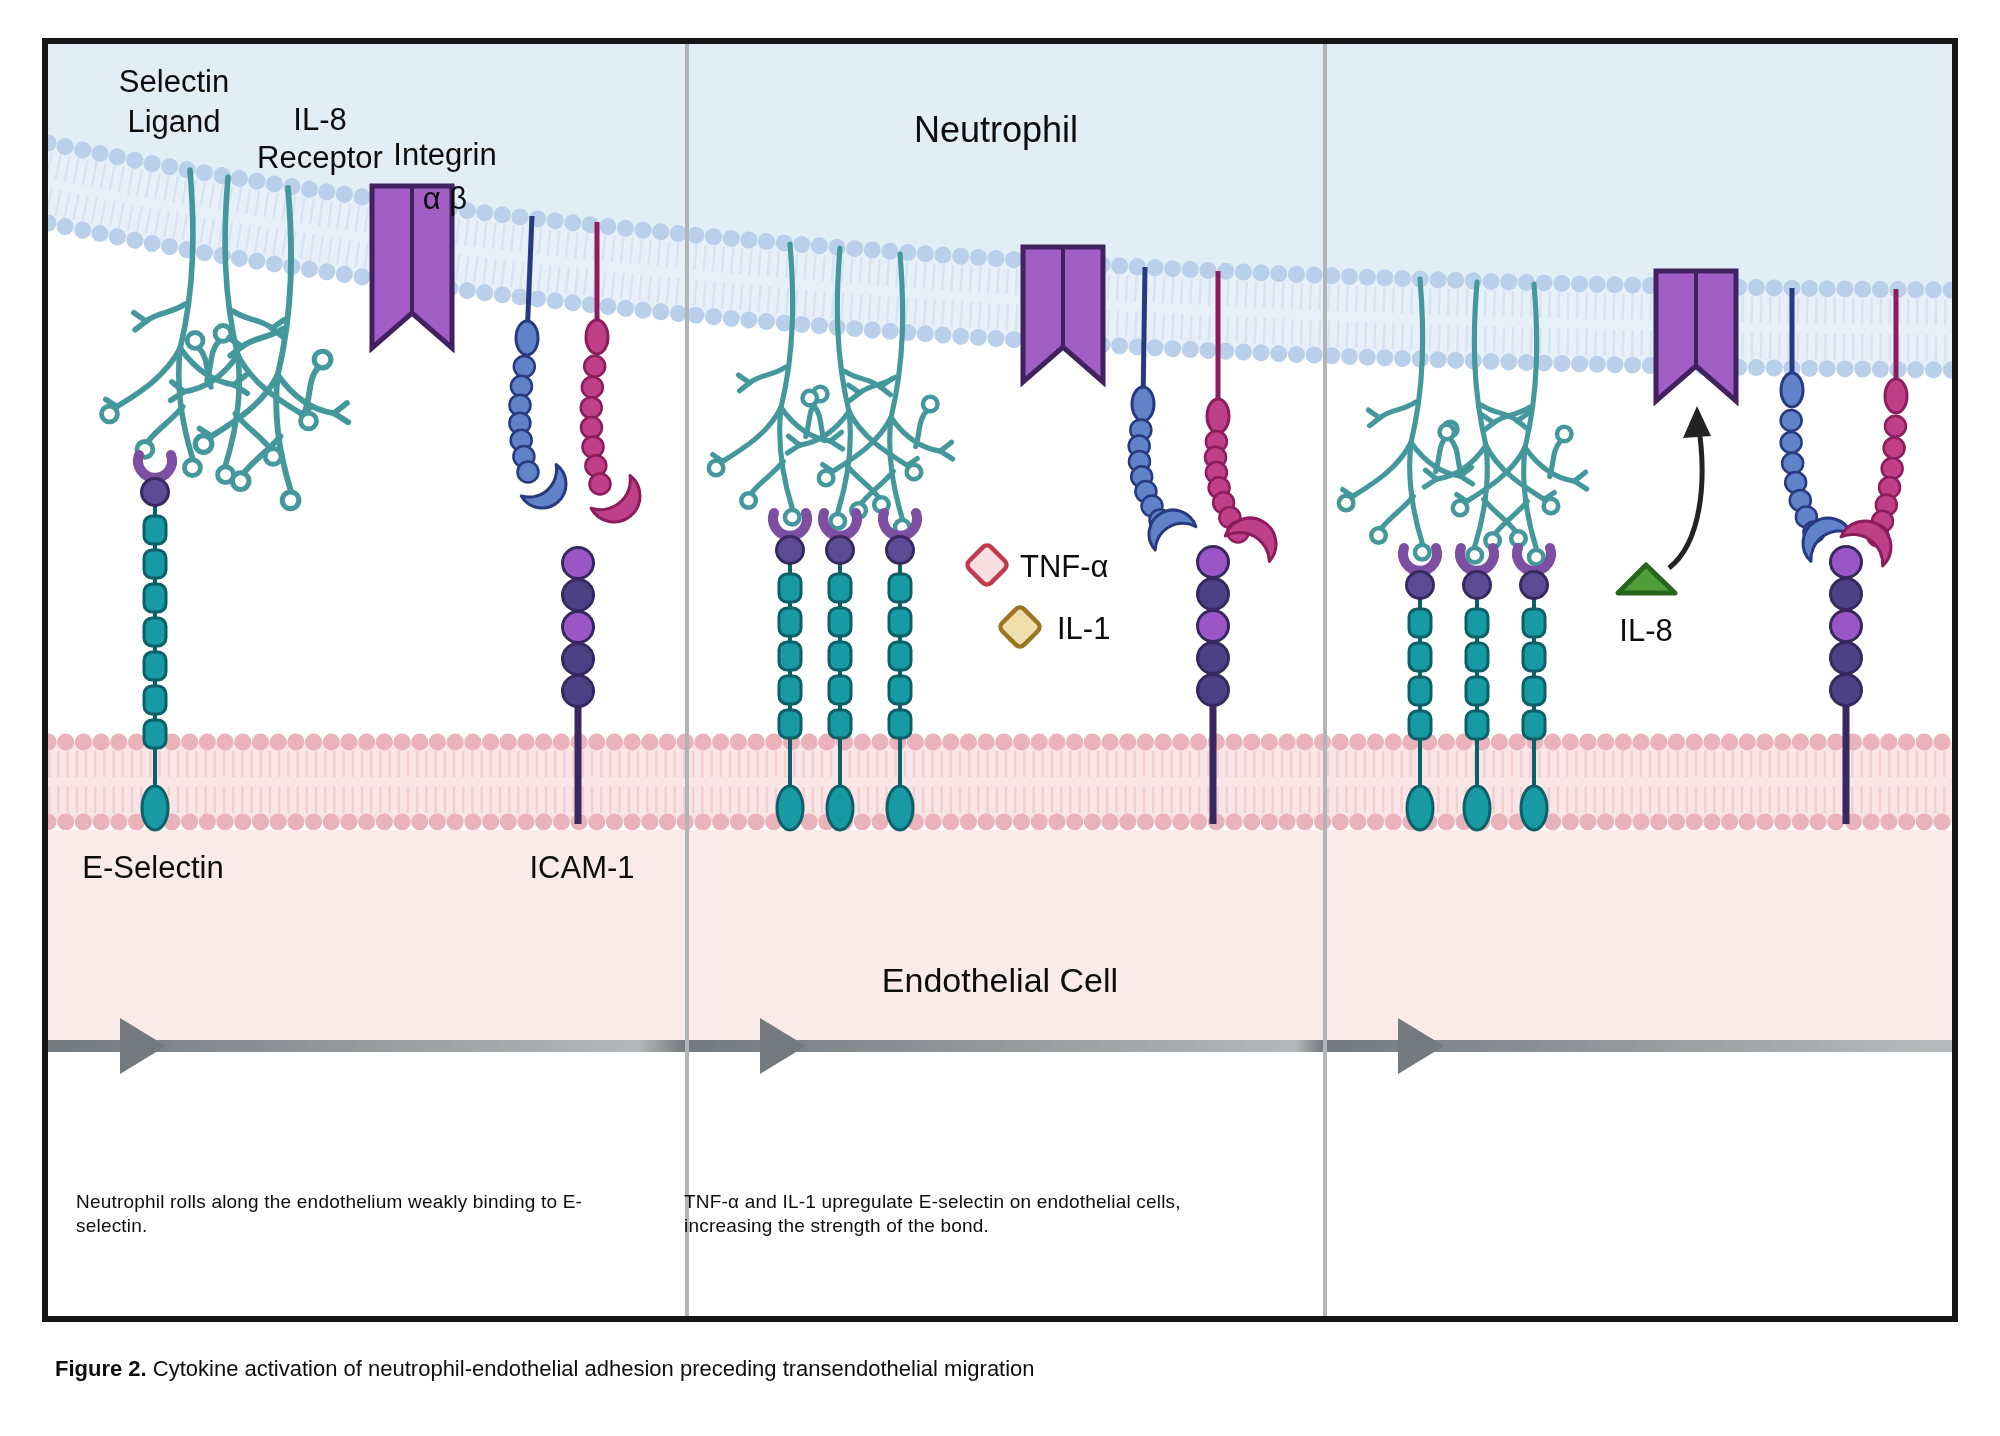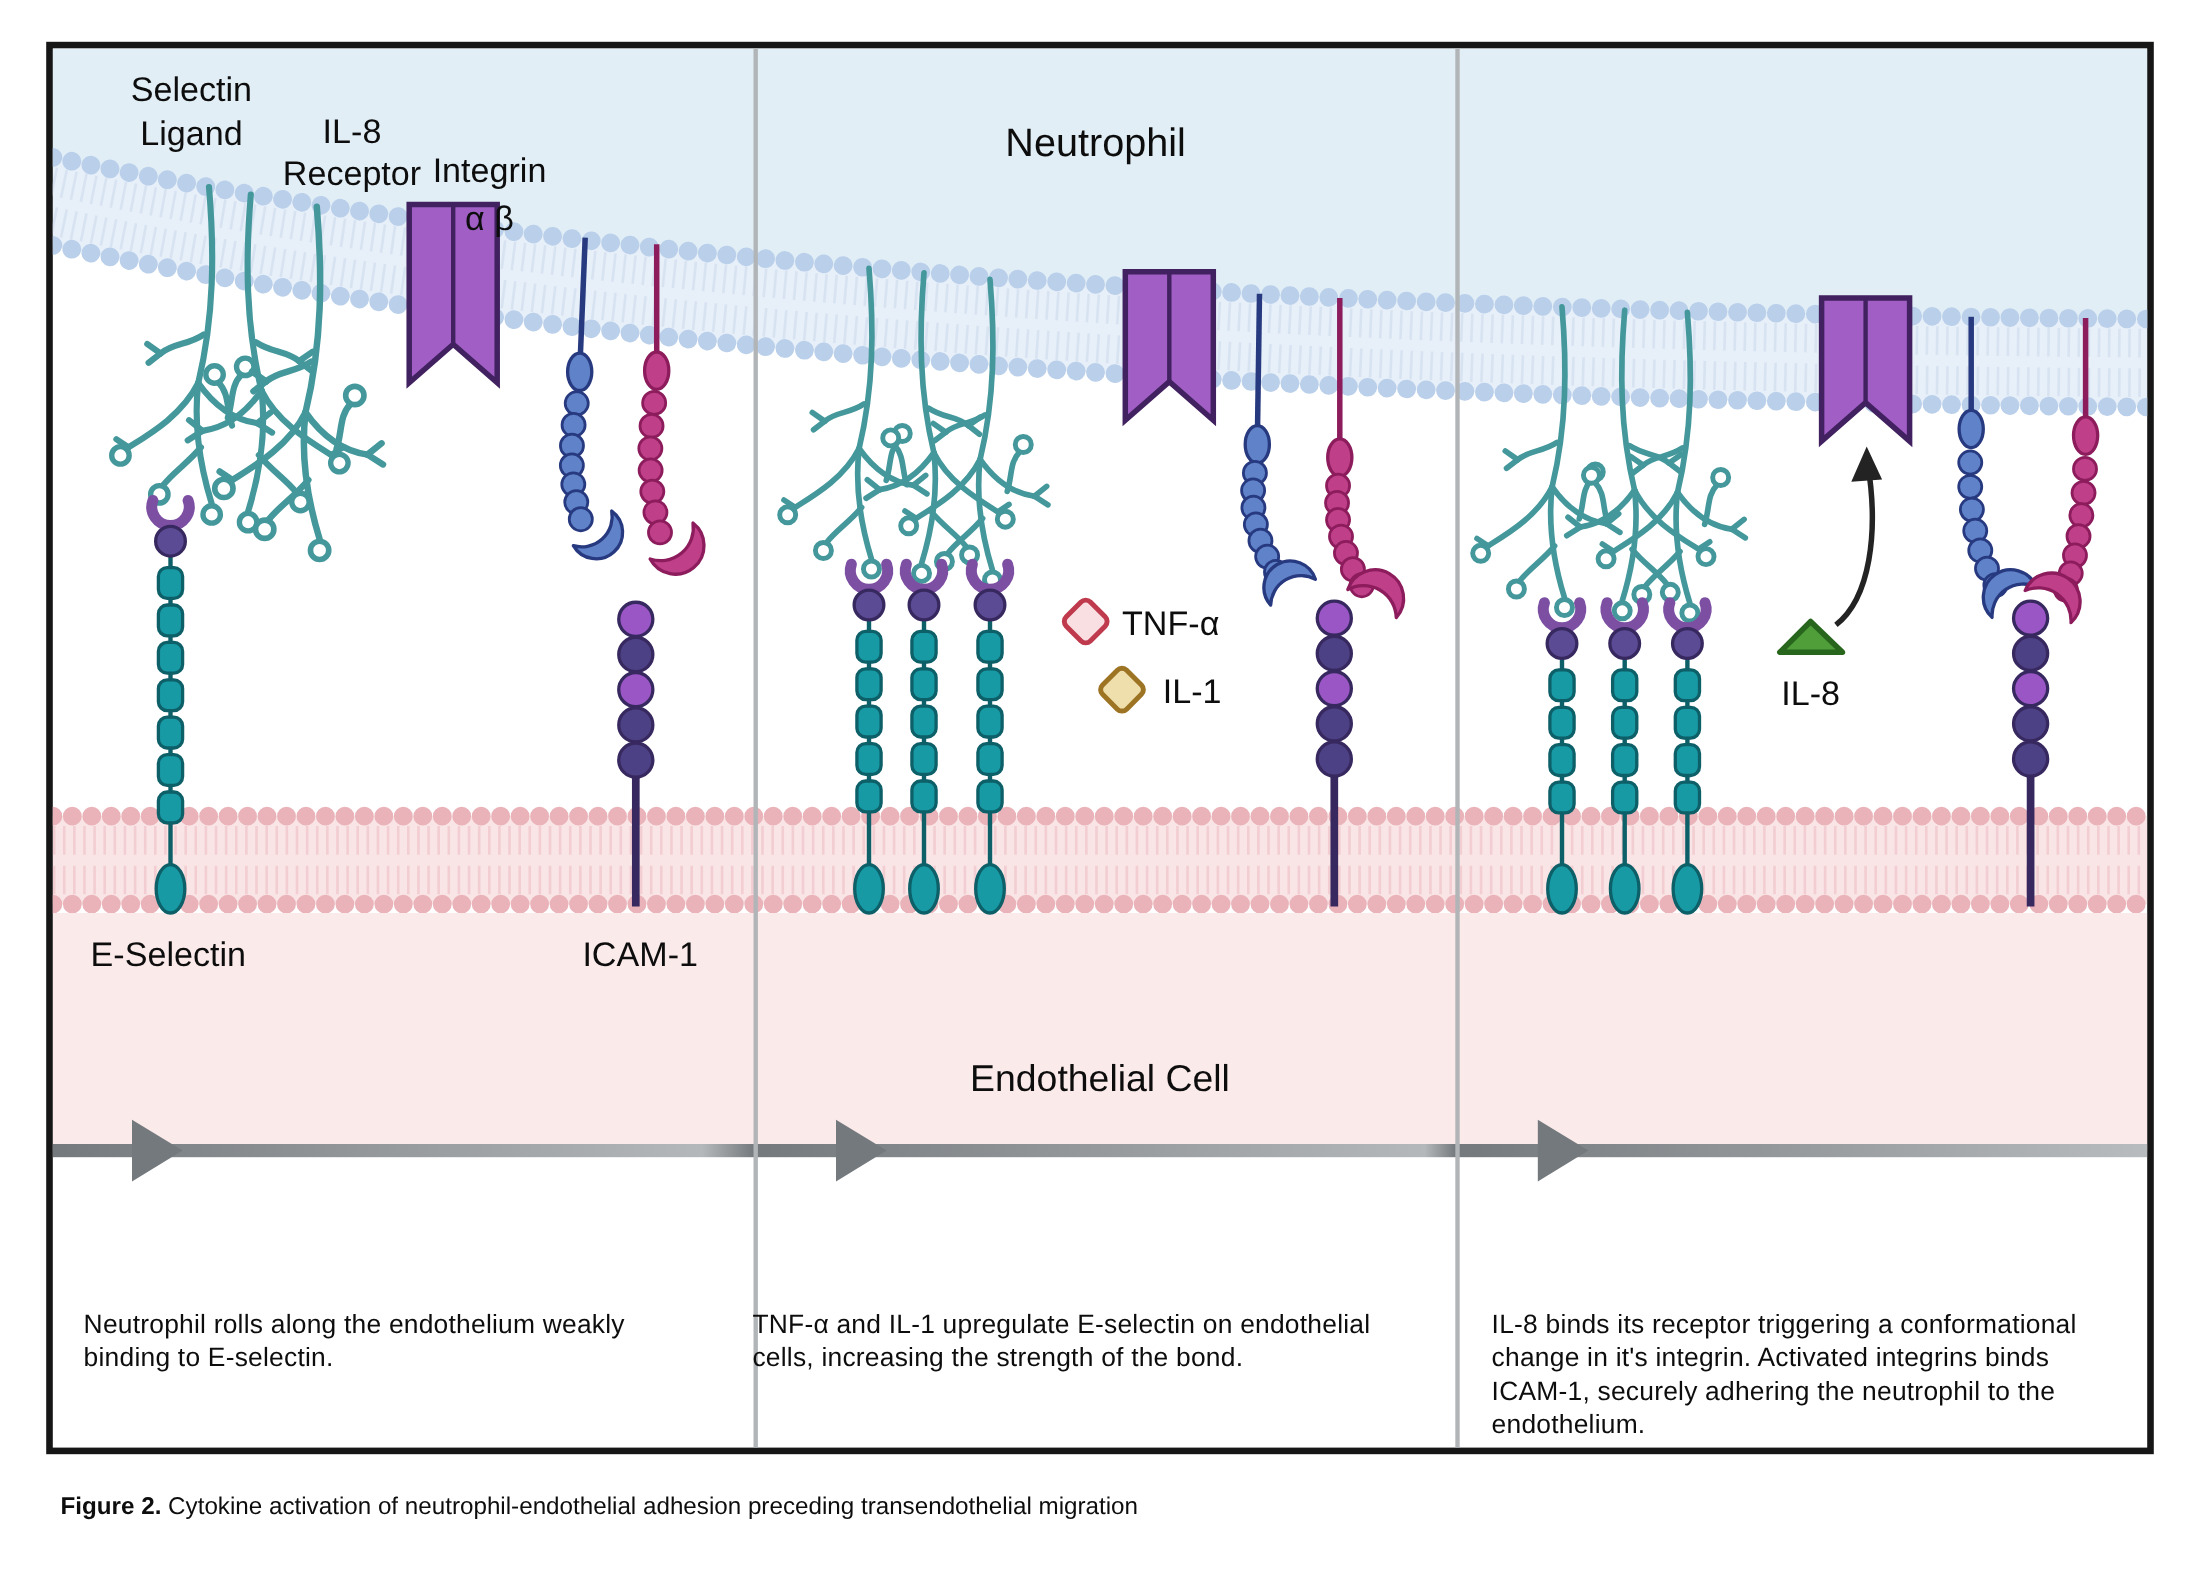--- a/index.html
+++ b/index.html
@@ -1,21 +1,21 @@
 <!DOCTYPE html>
 <html><head>
 <meta charset="utf-8">
 <style>
   html,body{margin:0;padding:0;background:#ffffff;}
   body{width:2000px;height:1436px;position:relative;font-family:"Liberation Sans",sans-serif;color:#111;}
   .frame{position:absolute;left:42px;top:38px;width:1916px;height:1284px;box-sizing:border-box;
          border:6px solid #161616;background:#ffffff;}
   .frame svg{position:absolute;left:0;top:0;width:1904px;height:1272px;display:block;}
   svg text{font-family:"Liberation Sans",sans-serif;fill:#0d0d0d;}
-  .panel-text{position:absolute;top:1146px;width:568px;font-size:24px;line-height:1.27;
+  .panel-text{position:absolute;top:1146px;width:568px;font-size:19px;line-height:1.27;
               letter-spacing:0.2px;color:#0d0d0d;}
   .panel-text.p1{left:28px;}
   .panel-text.p2{left:636px;}
   .panel-text.p3{left:1308px;}
   .caption{position:absolute;left:55px;top:1356px;font-size:22px;color:#0d0d0d;width:1900px;}
   .caption b{font-weight:bold;}
 </style>
 </head>
 <body>
 
@@ -420,18 +420,17 @@
       <text x="1009" y="595" font-size="31">IL-1</text>
       <text x="1598" y="597" font-size="31" text-anchor="middle">IL-8</text>
       <text x="105" y="834" font-size="31" text-anchor="middle">E-Selectin</text>
       <text x="534" y="834" font-size="31" text-anchor="middle">ICAM-1</text>
       <text x="952" y="948" font-size="34" text-anchor="middle">Endothelial Cell</text>
     </g>
   </svg>
 
   <div class="panel-text p1">Neutrophil rolls along the endothelium weakly binding to E-selectin.</div>
   <div class="panel-text p2">TNF-α and IL-1 upregulate E-selectin on endothelial cells, increasing the strength of the bond.</div>
-  <div class="panel-text p3">IL-8 binds its receptor triggering a conformational change in it's integrin. Activated integrins binds ICAM-1, securely adhering the neutrophil to the endothelium.</div>
 </div>
 
 <div class="caption">
   <b>Figure 2.</b><span> Cytokine activation of neutrophil-endothelial adhesion preceding transendothelial migration</span>
 </div>
 
 </body></html>

